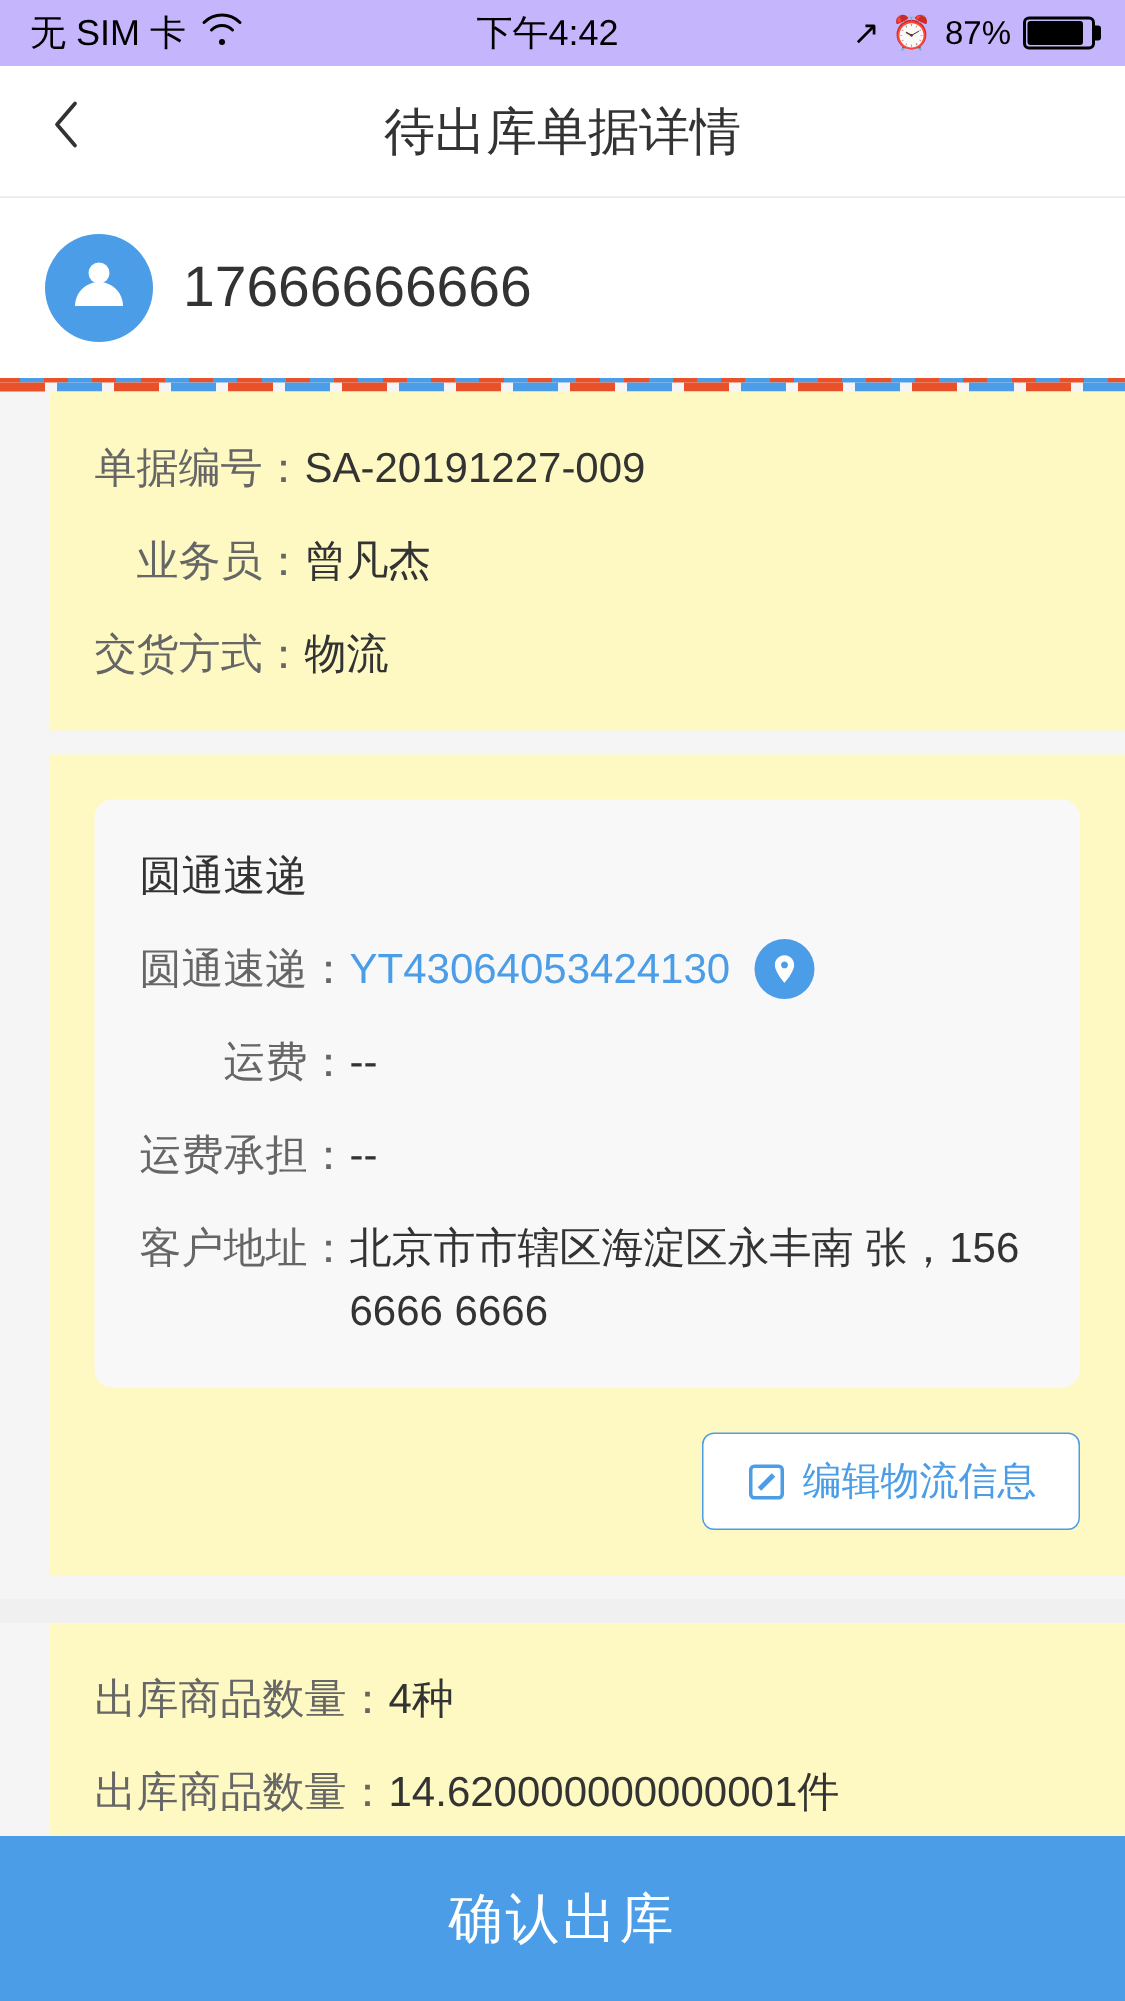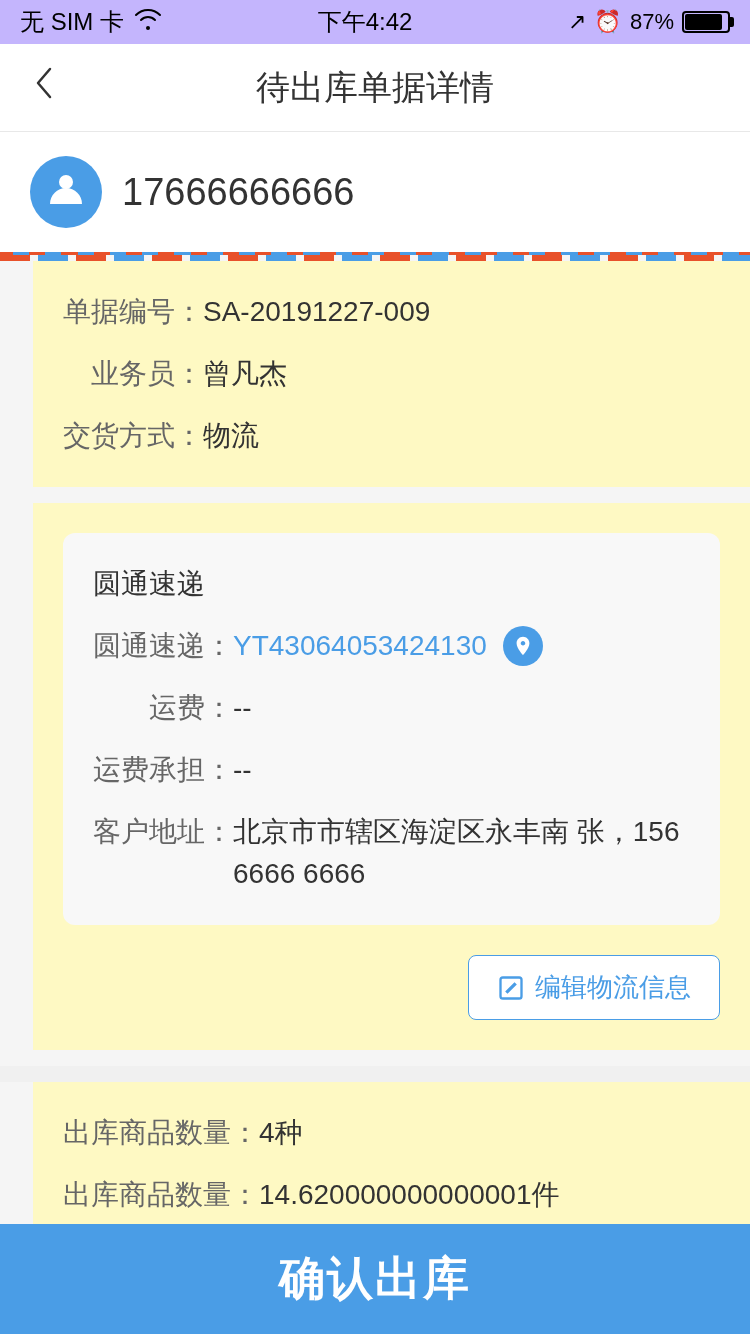--- a/index.html
+++ b/index.html
@@ -186,22 +186,22 @@
       width: 750px;
       height: 110px;
       background: #4a9de6;
       display: flex;
       align-items: center;
       justify-content: center;
       cursor: pointer;
     }
     .confirm-text {
       color: #fff;
-      font-size: 46px;
-      font-weight: 700;
+      font-size: 36px;
+      font-weight: 400;
       letter-spacing: 2px;
     }
     .battery-icon { 
       display: inline-block;
       width: 48px; height: 22px;
       border: 2px solid #000;
       border-radius: 4px;
       position: relative;
       vertical-align: middle;
     }

